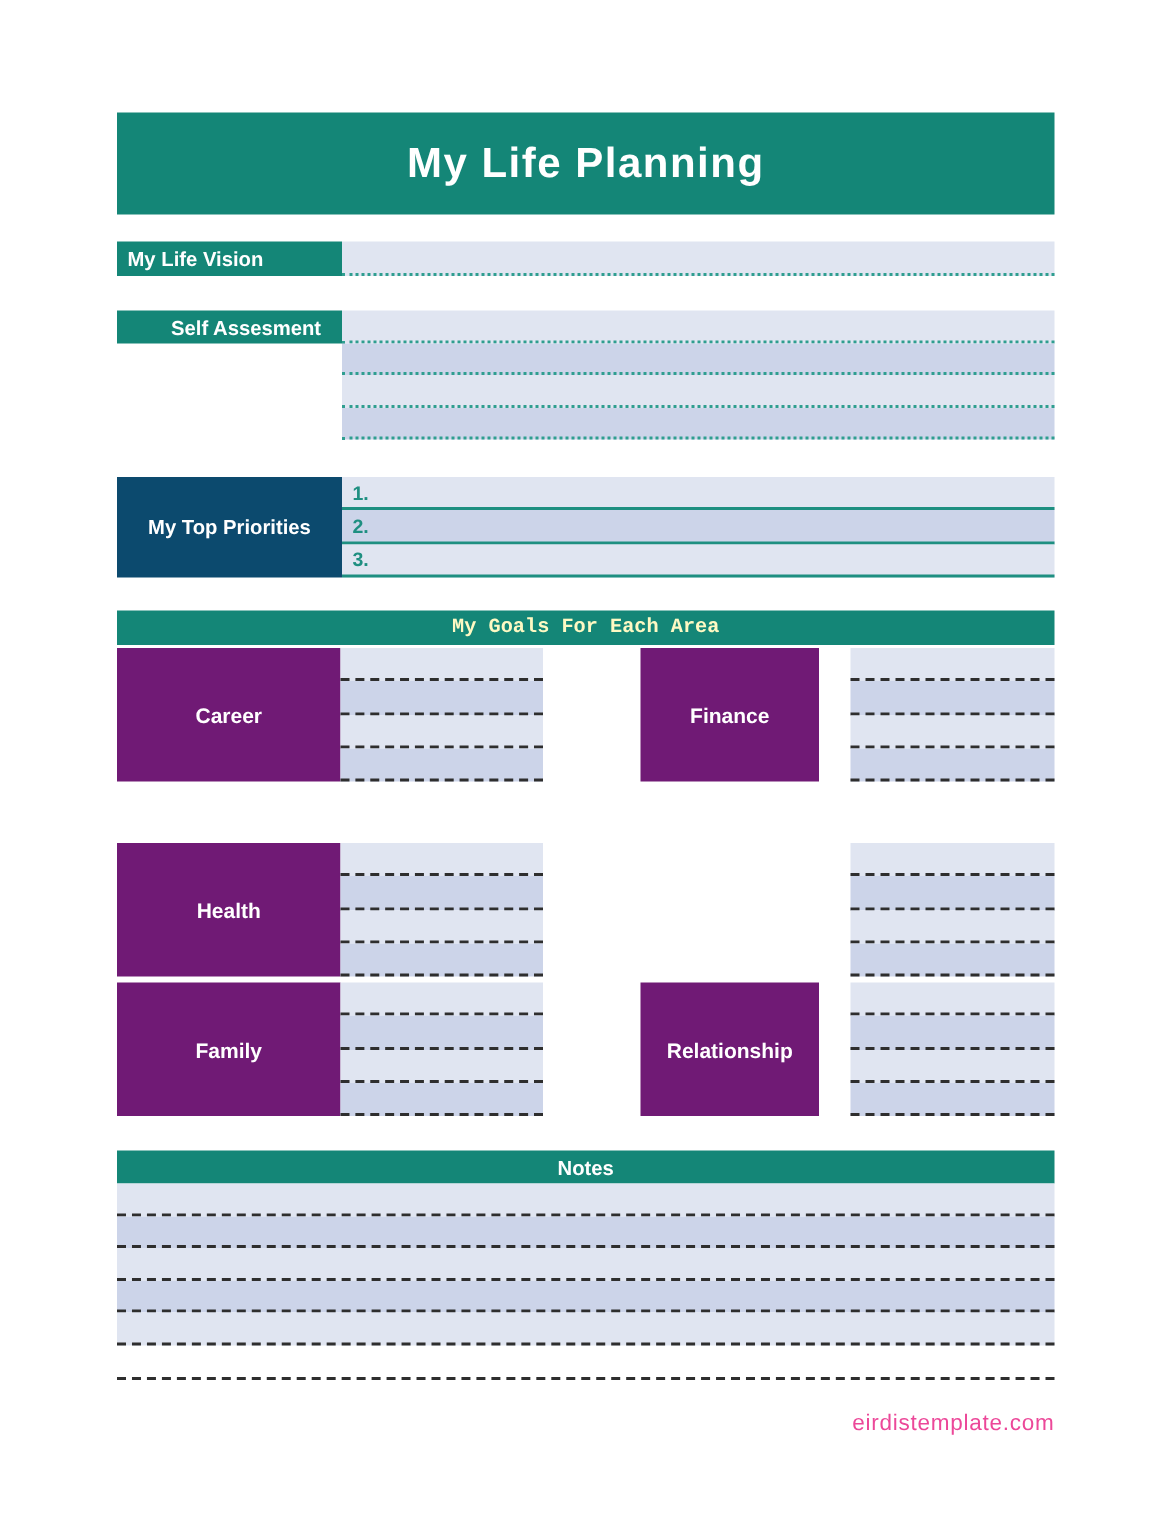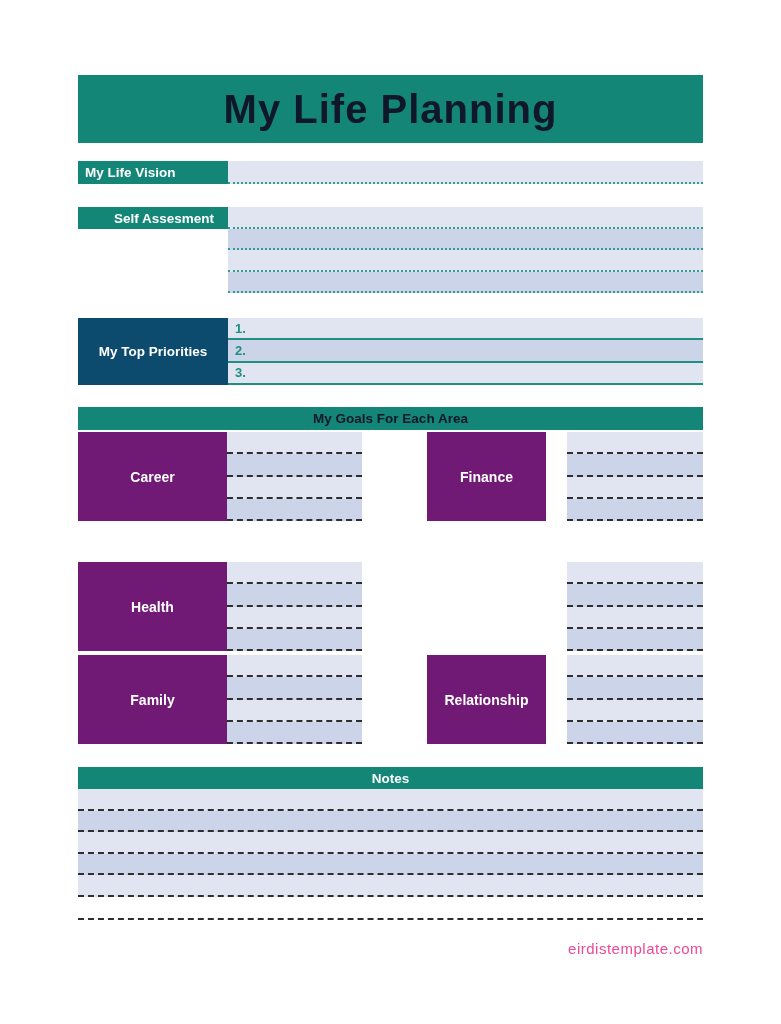--- a/index.html
+++ b/index.html
@@ -14,21 +14,21 @@
     overflow: hidden;
   }
 
   
   .header-bar {
     position: absolute; left: 78px; top: 75px; width: 625px; height: 68px;
     background: #148677;
     display: flex; align-items: center; justify-content: center;
   }
   .header-title {
-    color: #0f172a; font-size: 40px; font-weight: bold; letter-spacing: 1px;
+    color: #ffffff; font-size: 28px; font-weight: bold; letter-spacing: 1px;
   }
 
   
   .label-bar {
     position: absolute; background: #148677; color: #ffffff;
     font-size: 13.5px; font-weight: bold;
     display: flex; align-items: center; padding-left: 7px;
   }
   .lv-label  { left: 78px; top: 161px; width: 150px; height: 23px; }
   .sa-label  { left: 78px; top: 207px; width: 150px; height: 22px; padding-left: 36px; }
@@ -56,22 +56,22 @@
     color: #1e8f81; font-size: 13px; font-weight: bold;
   }
 
   
   .shade-a { background: #e0e5f1; }
   .shade-b { background: #ccd4e9; }
 
   
   .goals-bar {
     position: absolute; left: 78px; top: 407px; width: 625px; height: 23px;
-    background: #148677; color: #0f172a; font-size: 13.5px; font-weight: bold;
-    display: flex; align-items: center; justify-content: center;
+    background: #148677; color: #fef9c3; font-size: 13.5px; font-weight: bold;
+    display: flex; align-items: center; justify-content: center; font-family: Liberation Mono, monospace;
   }
 
   
   .goal-box {
     position: absolute; height: 89px; background: #701a75;
     color: #ffffff; font-size: 14px; font-weight: bold;
     display: flex; align-items: center; justify-content: center;
   }
   .goal-lines {
     position: absolute; height: 89px; display: flex; flex-direction: column;

